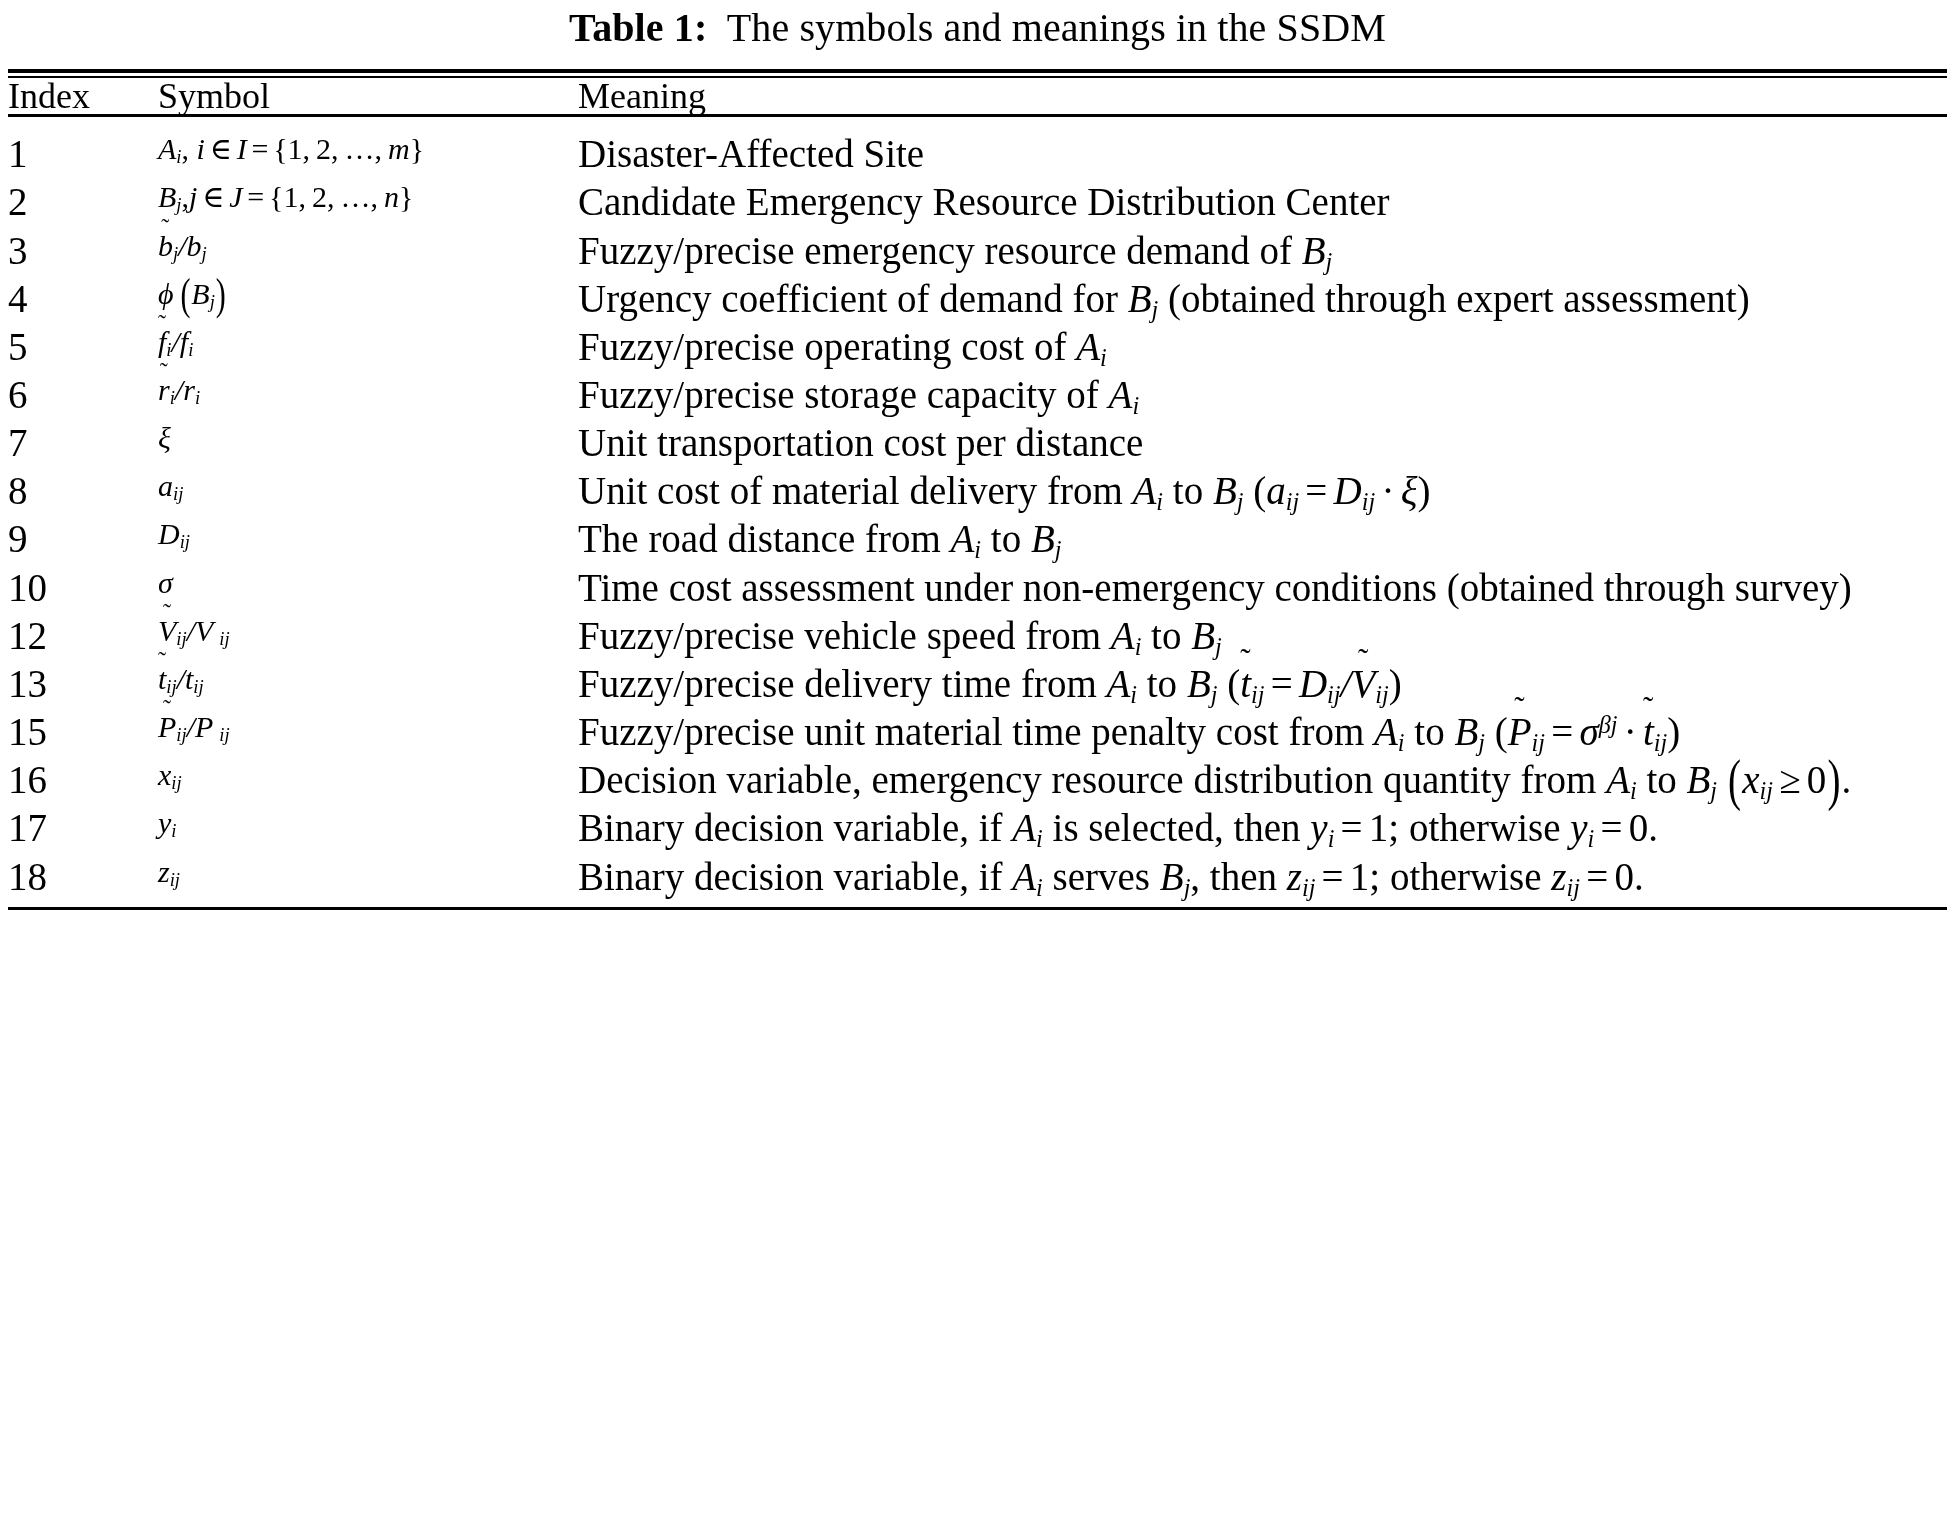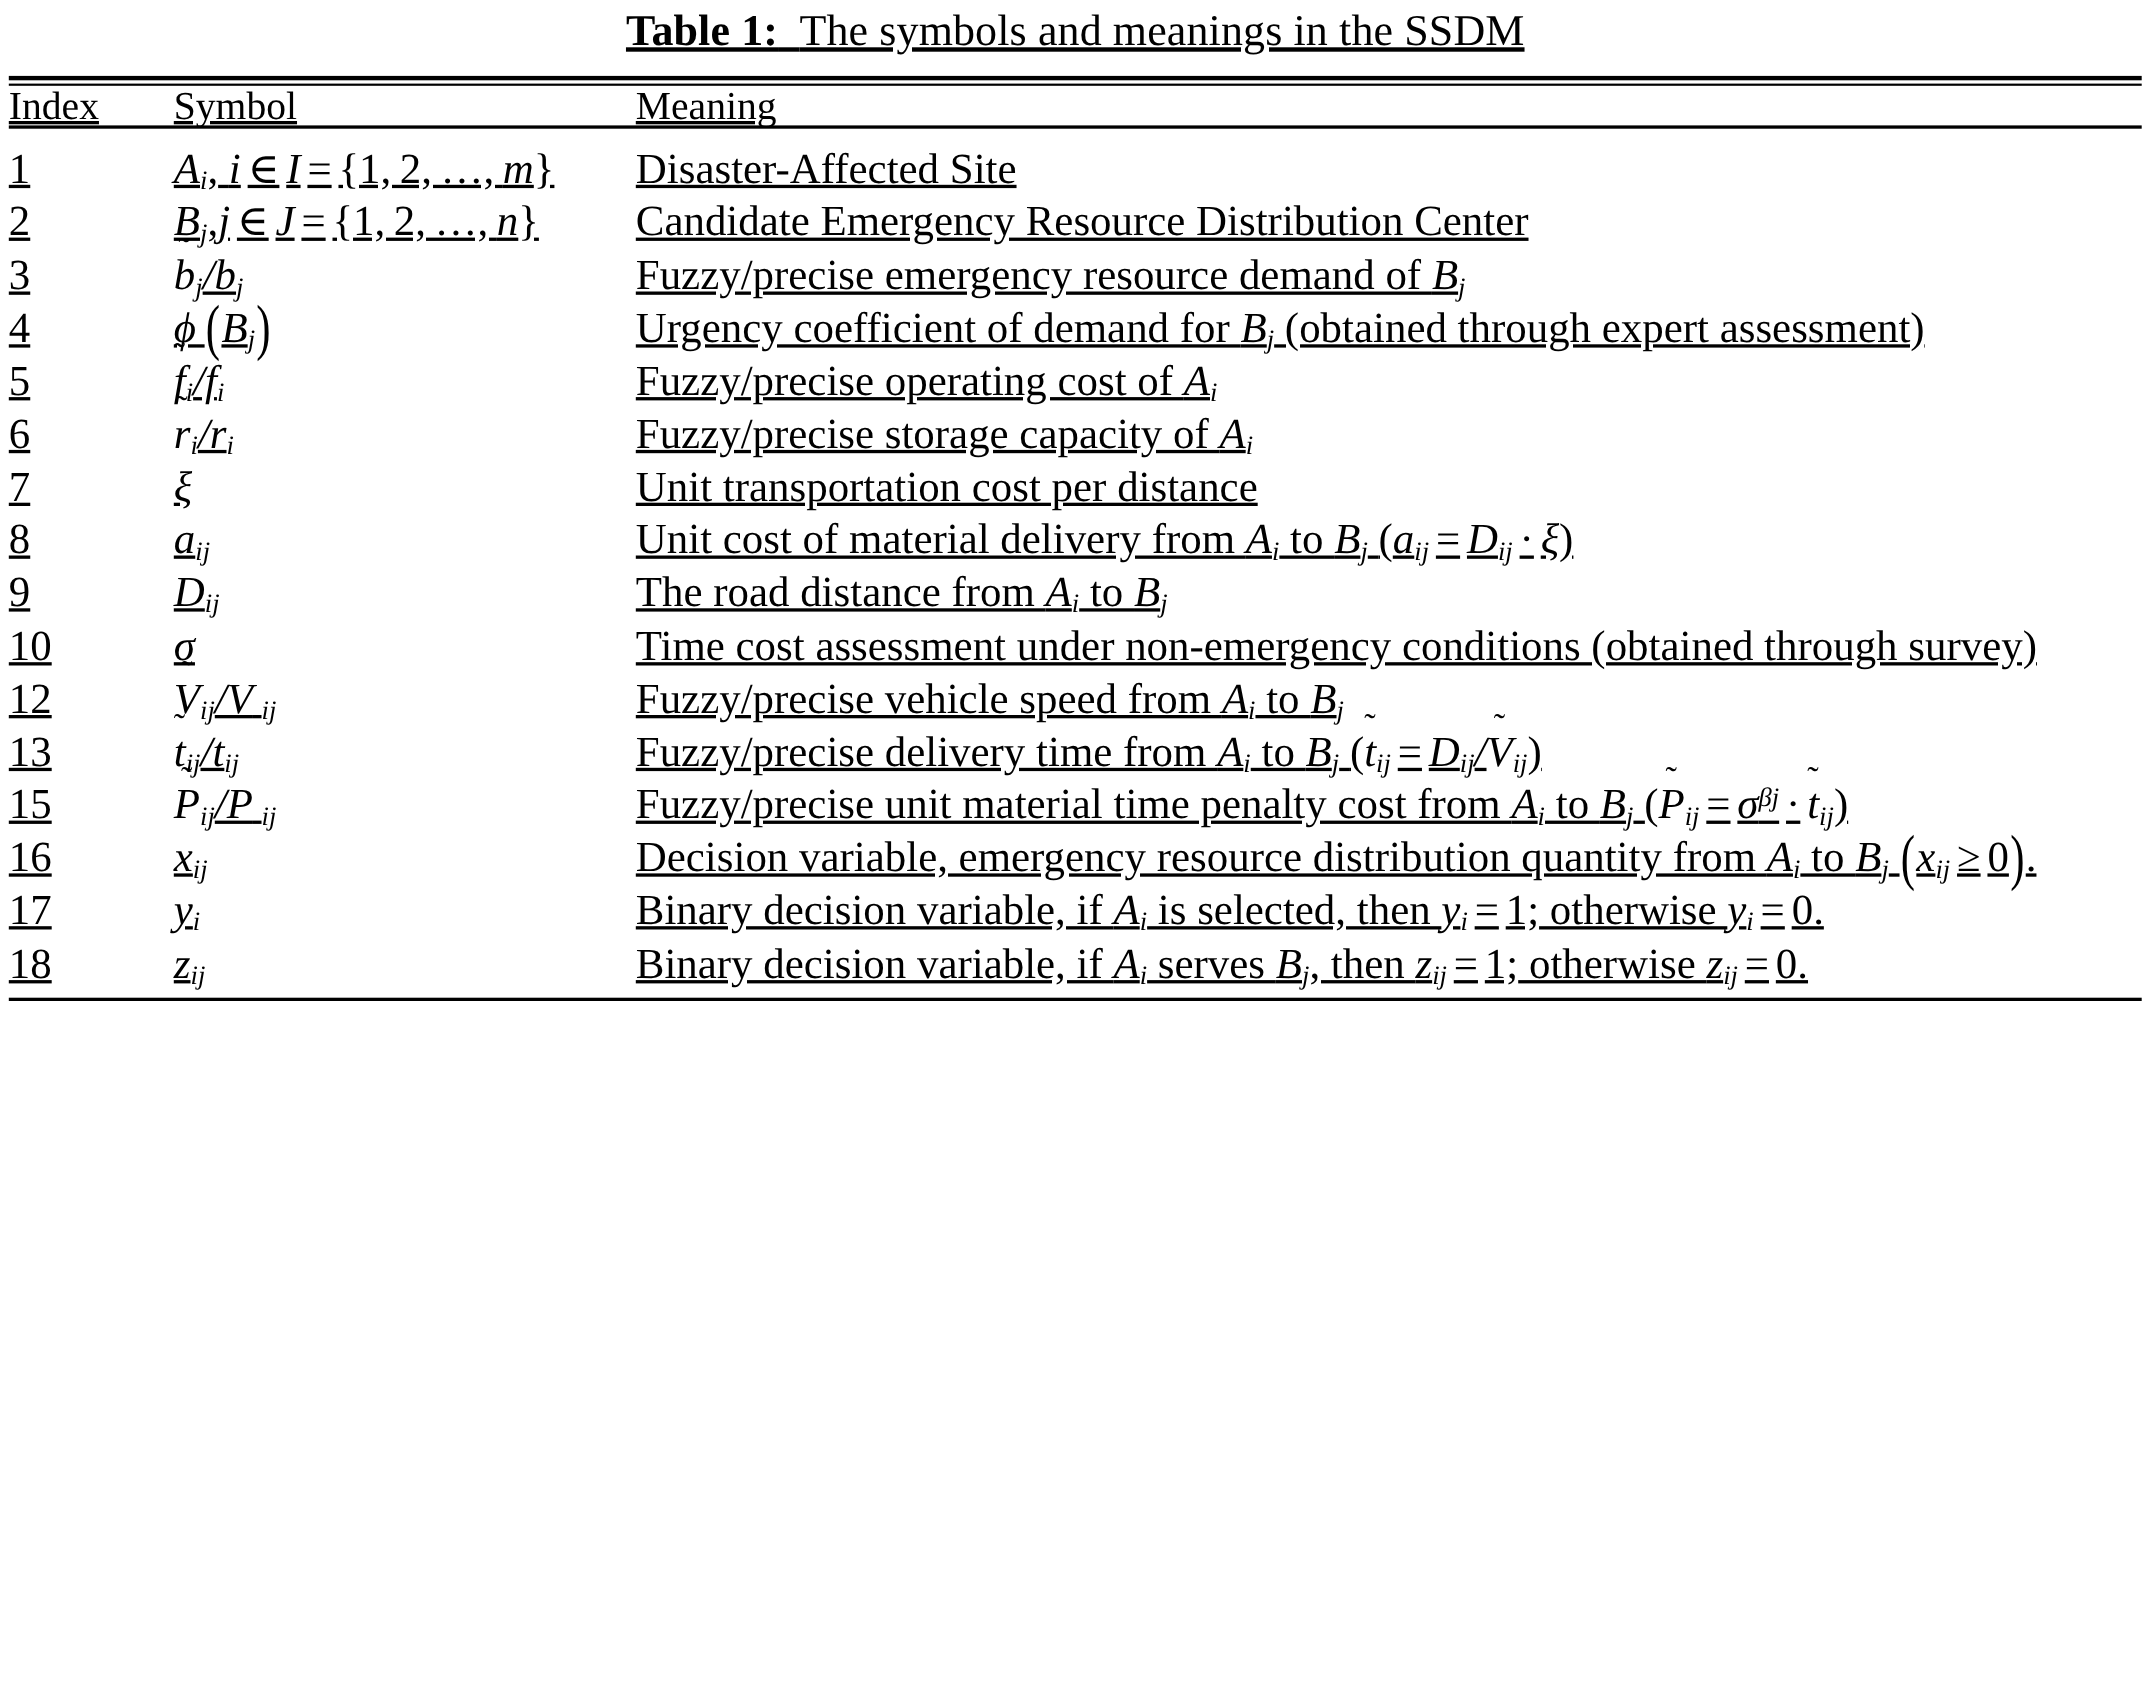--- a/index.html
+++ b/index.html
@@ -14,21 +14,20 @@
     color: #000000;
     -webkit-font-smoothing: antialiased;
   }
 
   .page {
     position: relative;
     width: 1955px;
     height: 1529px;
     box-sizing: border-box;
     padding: 0 8px;
-    text-decoration: underline;
   }
 
   
   .caption {
     text-align: center;
     font-size: 40px;
     line-height: 1.18;
     padding-top: 4px;
     letter-spacing: 0.1px;
   }
@@ -83,21 +82,21 @@
   }
 
   tbody td {
     line-height: 1.235;
     padding: 0 0 0 0;
   }
   tbody tr td { padding-top: 0px; }
   tbody tr:first-child td { padding-top: 13px; }
 
   td.idx { font-size: 39px; }
-  td.sym { font-size: 39px; white-space: nowrap; }
+  td.sym { font-size: 30px; white-space: nowrap; }
   td.mean { font-size: 39px; padding-right: 6px; }
 
   
   .mi {
     font-family: "Liberation Serif", "DejaVu Serif", serif;
     font-style: italic;
   }
   sub, .sb {
     font-size: 0.62em;
     vertical-align: -0.24em;

